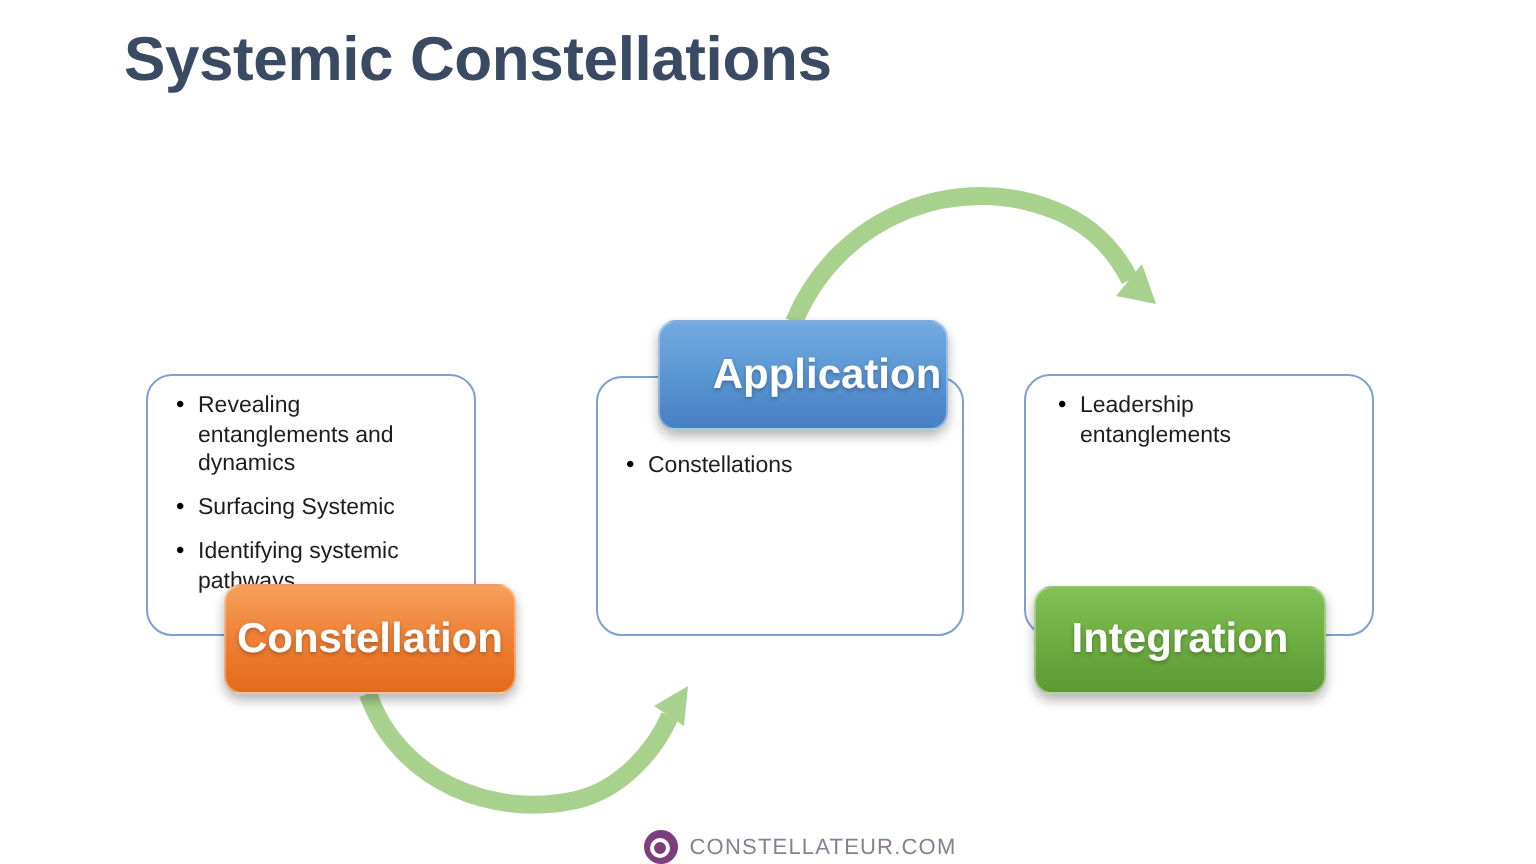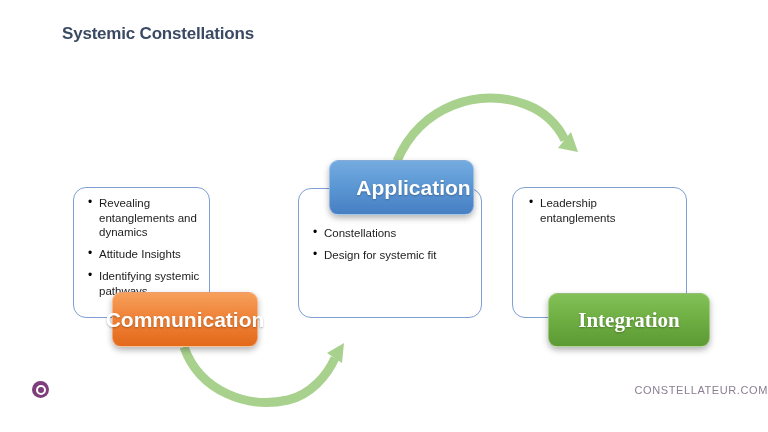--- a/index.html
+++ b/index.html
@@ -8,38 +8,38 @@
 
   .slide {
     position:relative;
     width:768px; height:432px;
     background:#ffffff;
     overflow:hidden;
   }
 
   
   .title {
-    position:absolute; left:62px; top:24px;
-    font-size:17px; font-weight:700; color:#3B4A63;
+    position:absolute; left:62px; top:12px;
+    font-size:31px; font-weight:700; color:#3B4A63;
     letter-spacing:-0.2px;
   }
   .subtitle {
     position:absolute; left:62px; top:57px;
     font-size:24px; font-weight:400; color:#A159A3;
   }
 
   
   .panel {
     position:absolute;
     background:#ffffff;
     border:1px solid #7F9FD5;
     border-radius:13px;
     z-index:1;
   }
-  .panel-1 { left:73px;  top:187px; width:137px; height:131px; }
+  .panel-1 { left:73px;  top:187px; width:165px; height:131px; }
   .panel-2 { left:298px; top:188px; width:184px; height:130px; }
   .panel-3 { left:512px; top:187px; width:175px; height:131px; }
 
   .bullets {
     list-style:none;
     font-size:11.5px; line-height:1.28; color:#1c1c1c;
   }
   .panel-1 .bullets { padding:8px 6px 0 13px; width:158px; }
   .panel-2 .bullets { padding:37px 6px 0 13px; width:172px; }
   .panel-3 .bullets { padding:8px 6px 0 15px; width:150px; }
@@ -68,29 +68,28 @@
   .label-constellation {
     left:112px; top:292px; width:146px; height:55px;
     background:linear-gradient(180deg,#F6A05B 0%,#EF8136 48%,#E36A1B 100%);
   }
   .label-application {
     left:329px; top:160px; width:145px; height:55px;
     background:linear-gradient(180deg,#74ABE0 0%,#5B97D4 48%,#477FC3 100%);
     padding-left:24px;
   }
   .label-integration {
-    left:548px; top:293px; width:162px; height:54px;
+    left:517px; top:293px; width:146px; height:54px;
     background:linear-gradient(180deg,#82C157 0%,#6EAE42 48%,#5C9A34 100%);
-    font-family:Liberation Serif, serif;
   }
 
   
   .footer {
-    position:absolute; left:0; right:0; top:381px;
-    display:flex; align-items:center; justify-content:space-between;
+    position:absolute; left:0; right:0; top:415px;
+    display:flex; align-items:center; justify-content:center;
     gap:6px; z-index:4;padding-left:32px;
   }
   .logo {
     width:17px; height:17px; border-radius:50%;
     background:#7D3E7B; position:relative; flex:0 0 auto;
   }
   .logo::after {
     content:""; position:absolute; left:3.5px; top:3.5px;
     width:6px; height:6px;
     border:2px solid #ffffff; border-radius:50%;
@@ -113,39 +112,38 @@
     </g>
     <g>
       <path d="M184,347 C200,392 248,409 288,400 C310,395 327,376 335,358" fill="none" stroke="#A9D18E" stroke-width="9"></path>
       <polygon points="344,343 342,363 327,353" fill="#A9D18E"></polygon>
     </g>
   </svg>
 
   <div class="panel panel-1">
     <ul class="bullets">
       <li>Revealing entanglements and dynamics</li>
-      <li>Attitude Insights</li>
+      <li>Surfacing Systemic</li>
       <li>Identifying systemic pathways</li>
     </ul>
   </div>
 
   <div class="panel panel-2">
     <ul class="bullets">
       <li>Constellations</li>
-      <li>Design for systemic fit</li>
     </ul>
   </div>
 
   <div class="panel panel-3">
     <ul class="bullets">
       <li>Leadership entanglements</li>
     </ul>
   </div>
 
-  <div class="stage-label label-constellation">Communication</div>
+  <div class="stage-label label-constellation">Constellation</div>
   <div class="stage-label label-application">Application</div>
   <div class="stage-label label-integration">Integration</div>
 
   <div class="footer">
     <span class="logo"></span>
     <span class="brand">CONSTELLATEUR.COM</span>
   </div>
 
 </div>
 

